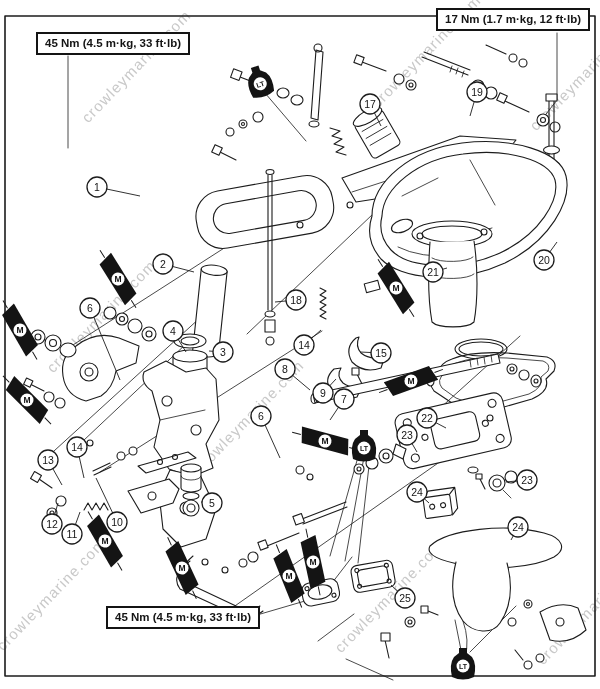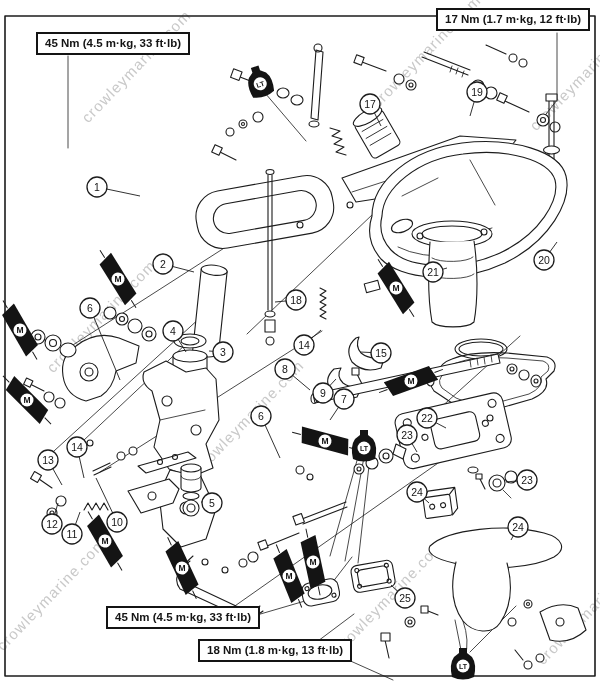--- a/index.html
+++ b/index.html
@@ -507,14 +507,13 @@
           <line x1="405" y1="598" x2="391" y2="585" stroke="#1c1c1c" stroke-width="0.9"></line>
           <circle cx="405" cy="598" r="10" fill="#fff" stroke="#1c1c1c" stroke-width="1.3"></circle>
           <text x="405" y="601.6" text-anchor="middle" fill="#141414" font-size="10.5" font-family="&quot;Liberation Sans&quot;,sans-serif">25</text>
         </g>
       </g>
   </svg>
 
   <div class="tq" style="left:36px;top:32px">45 Nm (4.5 m·kg, 33 ft·lb)</div>
   <div class="tq" style="left:436px;top:8px">17 Nm (1.7 m·kg, 12 ft·lb)</div>
   <div class="tq" style="left:106px;top:606px">45 Nm (4.5 m·kg, 33 ft·lb)</div>
-  <div class="tq" style="left:198px;top:639px">18 Nm (1.8 m·kg, 13 ft·lb)</div>
 </div>
 
 </body></html>

